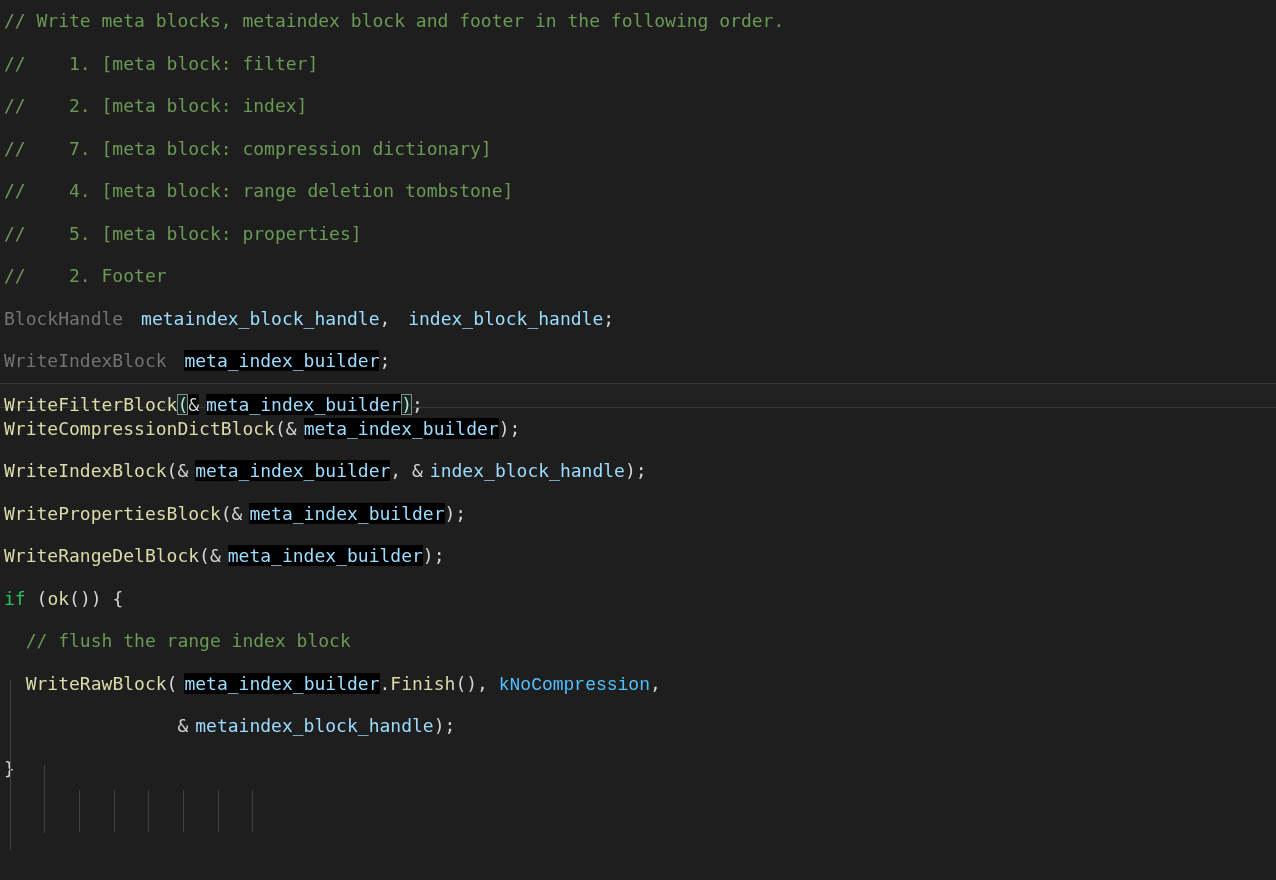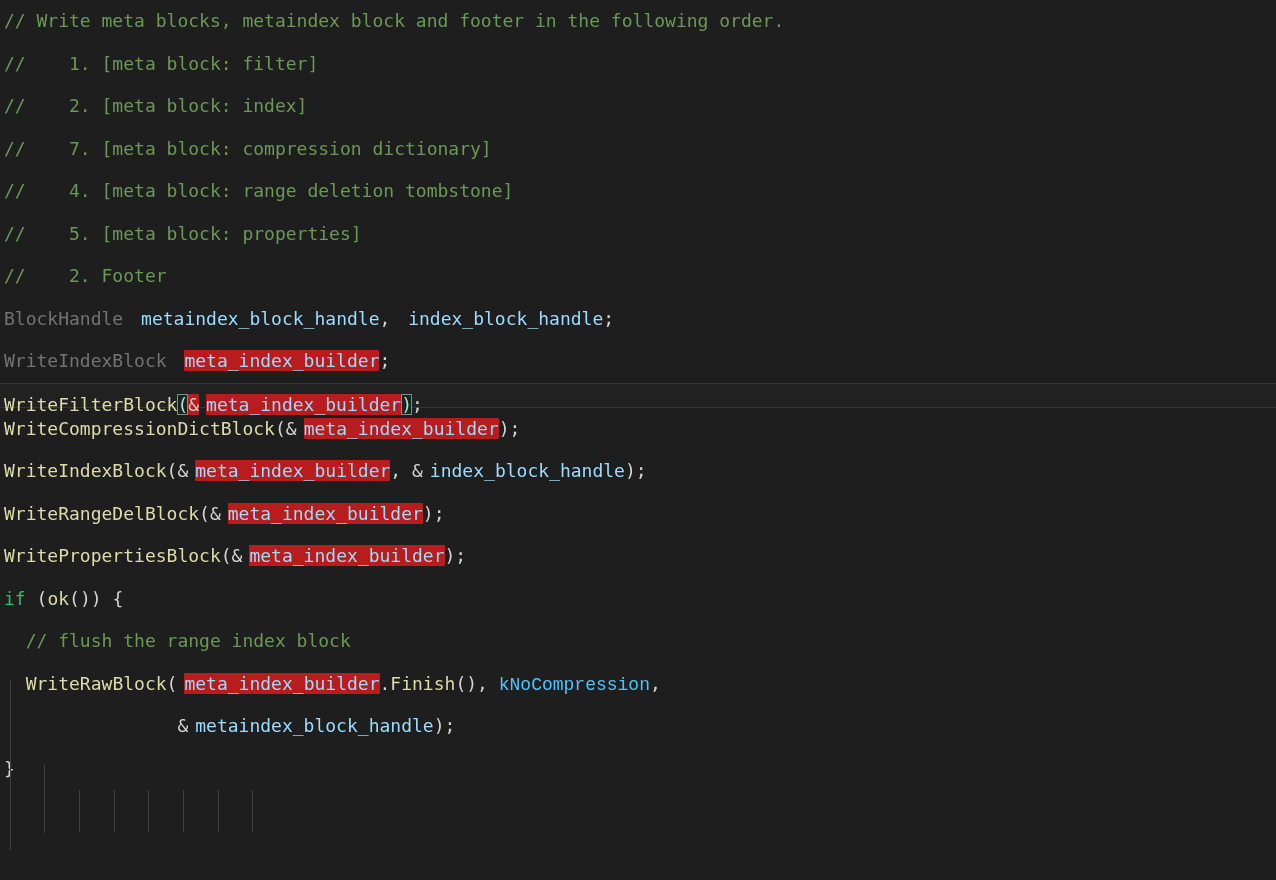--- a/index.html
+++ b/index.html
@@ -45,21 +45,21 @@
   .cm  { color: #6a9955; }            
   .ty  { color: #737373; }            
   .var { color: #9cdcfe; margin-left: 7px; }            
   .fn  { color: #dcdcaa; }            
   .kw  { color: #22c55e; }            
   .cst { color: #4fc1ff; font-family: Liberation Mono, monospace; }            
   .pn  { color: #d4d4d4; }            
 
   
   .hl {
-    background: #b91c1c;
+    background: #000000;
     border-radius: 1px;
   }
 
   
   .bm {
     background: #0e2a20;
     outline: 1px solid #888888;
     outline-offset: -1px;
   }
 
@@ -103,23 +103,23 @@
   <div class="line"><span class="ty">BlockHandle</span><span class="pn"> </span><span class="var">metaindex_block_handle</span><span class="pn">, </span><span class="var">index_block_handle</span><span class="pn">;</span></div>
 
   <div class="line"><span class="ty">WriteIndexBlock</span><span class="pn"> </span><span class="var hl">meta_index_builder</span><span class="pn">;</span></div>
 
   <div class="line current"><span class="fn">WriteFilterBlock</span><span class="pn bm">(</span><span class="pn hl">&amp;</span><span class="var hl">meta_index_builder</span><span class="pn bm">)</span><span class="pn">;</span></div>
 
   <div class="line"><span class="fn">WriteCompressionDictBlock</span><span class="pn">(</span><span class="pn">&amp;</span><span class="var hl">meta_index_builder</span><span class="pn">)</span><span class="pn">;</span></div>
 
   <div class="line"><span class="fn">WriteIndexBlock</span><span class="pn">(</span><span class="pn">&amp;</span><span class="var hl">meta_index_builder</span><span class="pn">, </span><span class="pn">&amp;</span><span class="var">index_block_handle</span><span class="pn">)</span><span class="pn">;</span></div>
 
+  <div class="line"><span class="fn">WritePropertiesBlock</span><span class="pn">(</span><span class="pn">&amp;</span><span class="var hl">meta_index_builder</span><span class="pn">)</span><span class="pn">;</span></div>
+
   <div class="line"><span class="fn">WriteRangeDelBlock</span><span class="pn">(</span><span class="pn">&amp;</span><span class="var hl">meta_index_builder</span><span class="pn">)</span><span class="pn">;</span></div>
-
-  <div class="line"><span class="fn">WritePropertiesBlock</span><span class="pn">(</span><span class="pn">&amp;</span><span class="var hl">meta_index_builder</span><span class="pn">)</span><span class="pn">;</span></div>
 
   <div class="line"><span class="kw">if</span><span class="pn"> (</span><span class="fn">ok</span><span class="pn">()) {</span></div>
 
   <div class="line"><span class="pn">  </span><span class="cm">// flush the range index block</span></div>
 
   <div class="line"><span class="pn">  </span><span class="fn">WriteRawBlock</span><span class="pn">(</span><span class="var hl">meta_index_builder</span><span class="pn">.</span><span class="fn">Finish</span><span class="pn">(), </span><span class="cst">kNoCompression</span><span class="pn">,</span></div>
 
   <div class="line"><span class="pn">                </span><span class="pn">&amp;</span><span class="var">metaindex_block_handle</span><span class="pn">)</span><span class="pn">;</span></div>
 
   <div class="line"><span class="pn">}</span></div>

